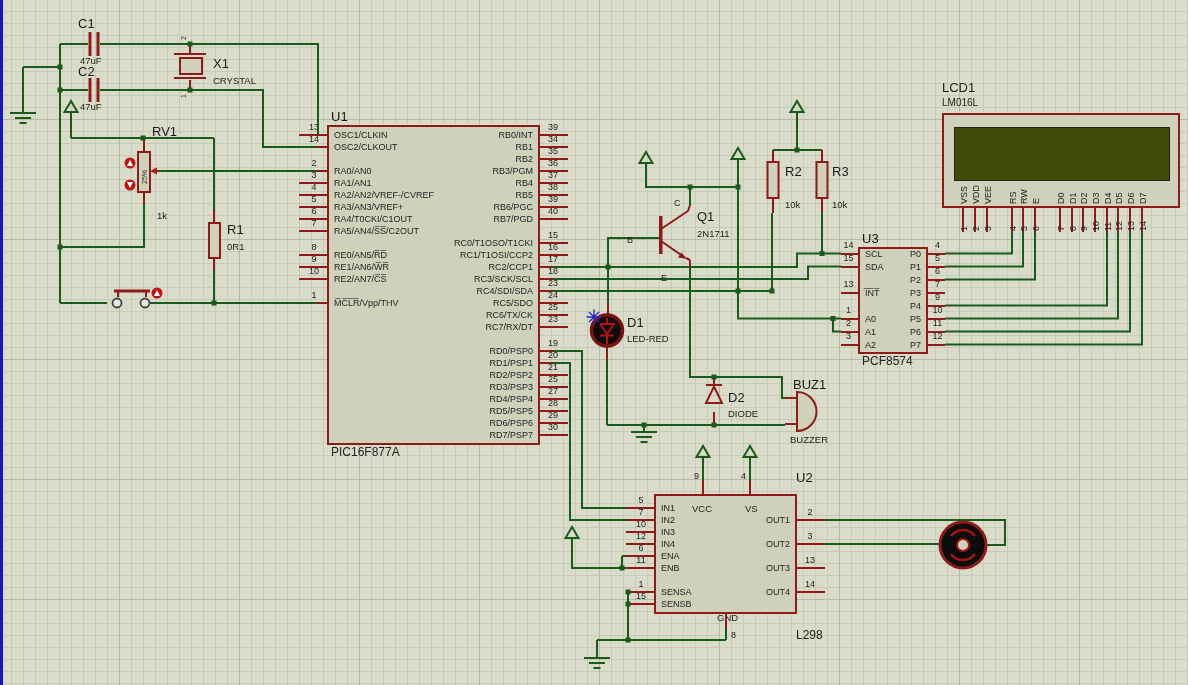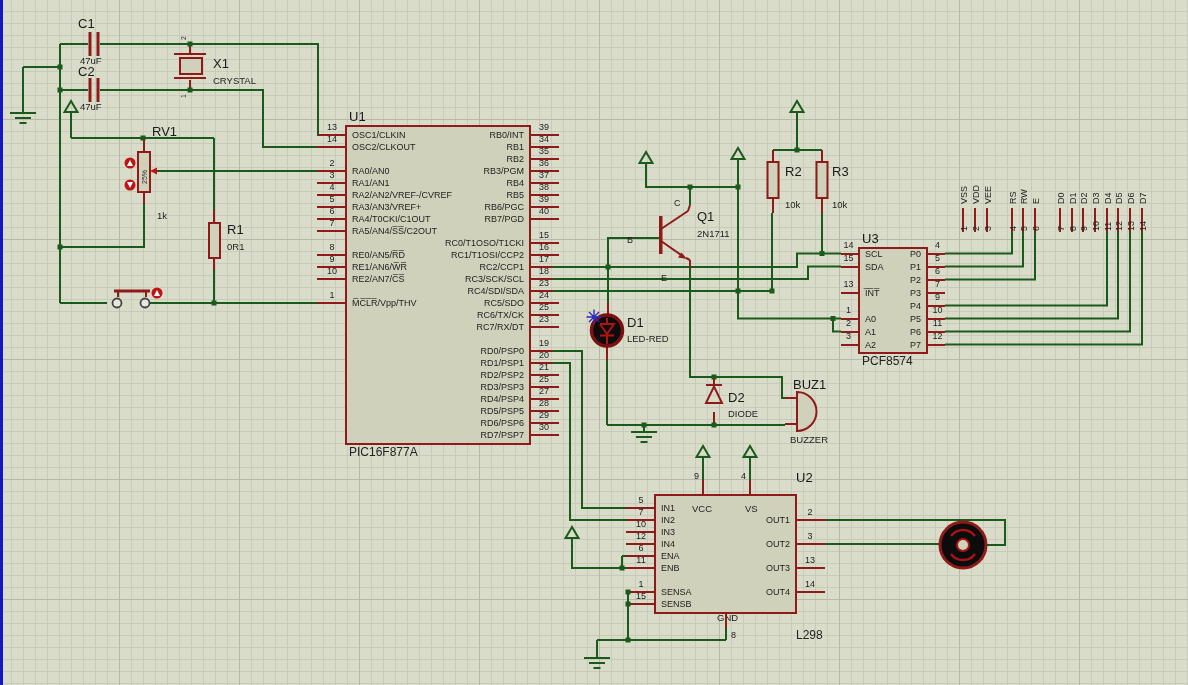--- a/index.html
+++ b/index.html
@@ -64,21 +64,21 @@
   .t7{font-size:7px;fill:#333;}
   .ledline{stroke:var(--led_red);stroke-width:2;fill:none;}
   .bluemark{stroke:var(--marker_blue);stroke-width:1.4;fill:none;}
   .ctl{fill:var(--control_red);}
 </style>
 </head>
 <body>
 
 <div id="stage">
 
-  <div class="chip chip-u1" style="left:345px;top:125px;width:186px;height:320px">
+  <div class="chip chip-u1" style="left:327px;top:125px;width:213px;height:320px">
     <div class="ref">U1</div>
     <div class="pins pins-left" style="top:2px">
 
         <div class="prow">
           <span class="stub"></span>
           <span class="pnum">13</span>
           <span class="pname">OSC1/CLKIN</span>
         </div>
 
         <div class="prow">
@@ -544,20 +544,25 @@
           
           
         </div>
       </div>
     <div class="inlbl" style="left:36px;top:7px">VCC</div>
     <div class="inlbl" style="left:89px;top:7px">VS</div>
     <div class="inlbl" style="left:61px;top:116px">GND</div>
     <div class="partlbl">L298</div>
   </div>
 
+  <div class="lcd-body">
+    <div class="ref">LCD1</div>
+    <div class="partlbl">LM016L</div>
+    <div class="lcd-screen"></div>
+  </div>
 
   <svg id="overlay" width="1188" height="685" viewBox="0 0 1188 685">
     <defs>
       <g id="gnd">
           <path class="w" d="M-13,0 H13 M-8,5 H8 M-3.5,10 H3.5"></path>
         </g>
       <g id="pwr">
           <path class="w" d="M0,0 L-6.5,11 H6.5 Z"></path>
         </g>
     </defs>

